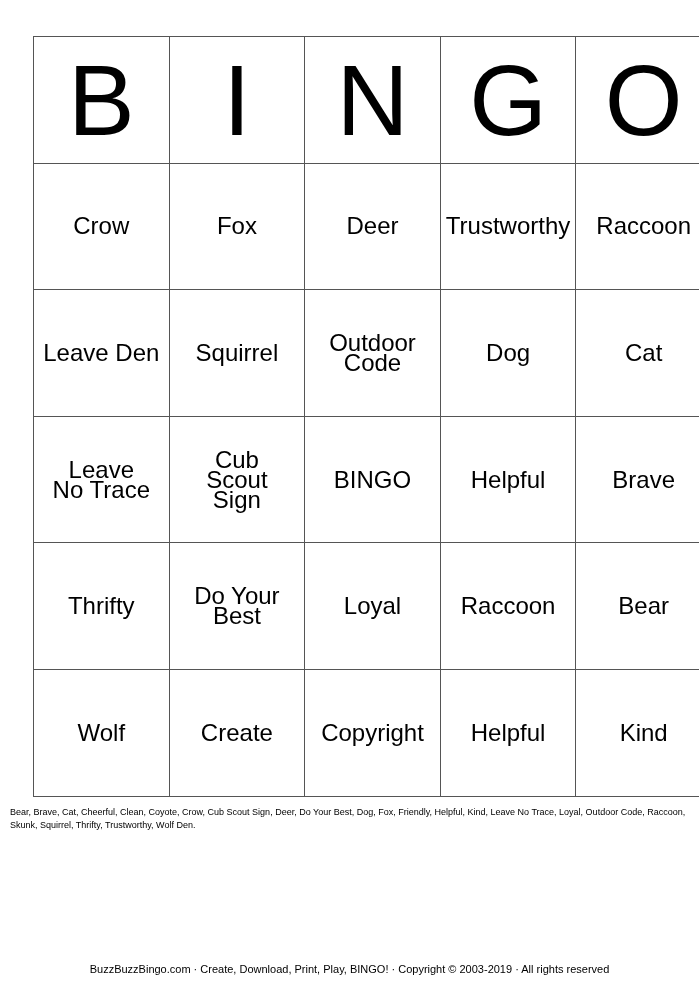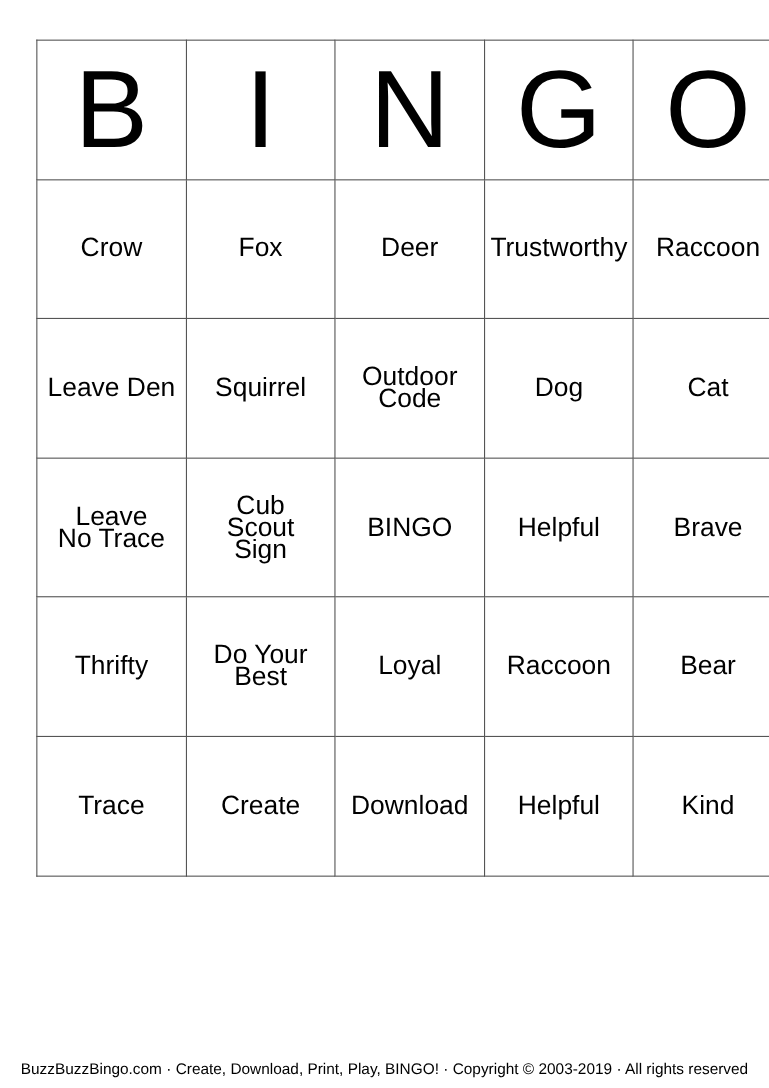--- a/index.html
+++ b/index.html
@@ -1,21 +1,21 @@
 <!DOCTYPE html>
 <html><head>
 <meta charset="utf-8">
 <style>
   html, body { margin:0; padding:0; background:#ffffff; }
   body { width:699px; height:989px; position:relative; font-family:"Liberation Sans", sans-serif; color:#000; overflow:hidden; }
   .card { position:absolute; left:33px; top:36px; width:633px; border-collapse:collapse; table-layout:fixed; }
   .card td { border:1px solid #555; width:126.6px; height:125.6px; text-align:center; vertical-align:middle; padding:0 4px; font-size:24px; line-height:20px; }
   .card tr.header td { font-size:100px; line-height:100px; }
   .info { position:absolute; left:10px; top:806px; width:685px; font-size:9px; line-height:13px; }
-  .footer { position:absolute; left:0; top:963px; width:699px; text-align:center; font-size:14px; }
+  .footer { position:absolute; left:0; top:963px; width:699px; text-align:center; font-size:11px; }
 </style>
 </head>
 <body>
 
 <table class="card">
   <tbody>
       <tr class="header">
     <td>B</td>
     <td>I</td>
     <td>N</td>
@@ -44,25 +44,26 @@
     <td>Brave</td>
   </tr>
   <tr>
     <td>Thrifty</td>
     <td>Do Your<br>Best</td>
     <td>Loyal</td>
     <td>Raccoon</td>
     <td>Bear</td>
   </tr>
   <tr>
-    <td>Trace</td>
+    <td>Wolf</td>
     <td>Create</td>
-    <td>Download</td>
+    <td>Copyright</td>
     <td>Helpful</td>
     <td>Kind</td>
   </tr>
 </tbody>
   </table>
 
 <div class="info">
+  <div>Bear, Brave, Cat, Cheerful, Clean, Coyote, Crow, Cub Scout Sign, Deer, Do Your Best, Dog, Fox, Friendly, Helpful, Kind, Leave No Trace, Loyal, Outdoor Code, Raccoon, Skunk, Squirrel, Thrifty, Trustworthy, Wolf Den.</div>
 </div>
 
 <div class="footer">BuzzBuzzBingo.com · Create, Download, Print, Play, BINGO! · Copyright © 2003-2019 · All rights reserved</div>
 
 </body></html>

